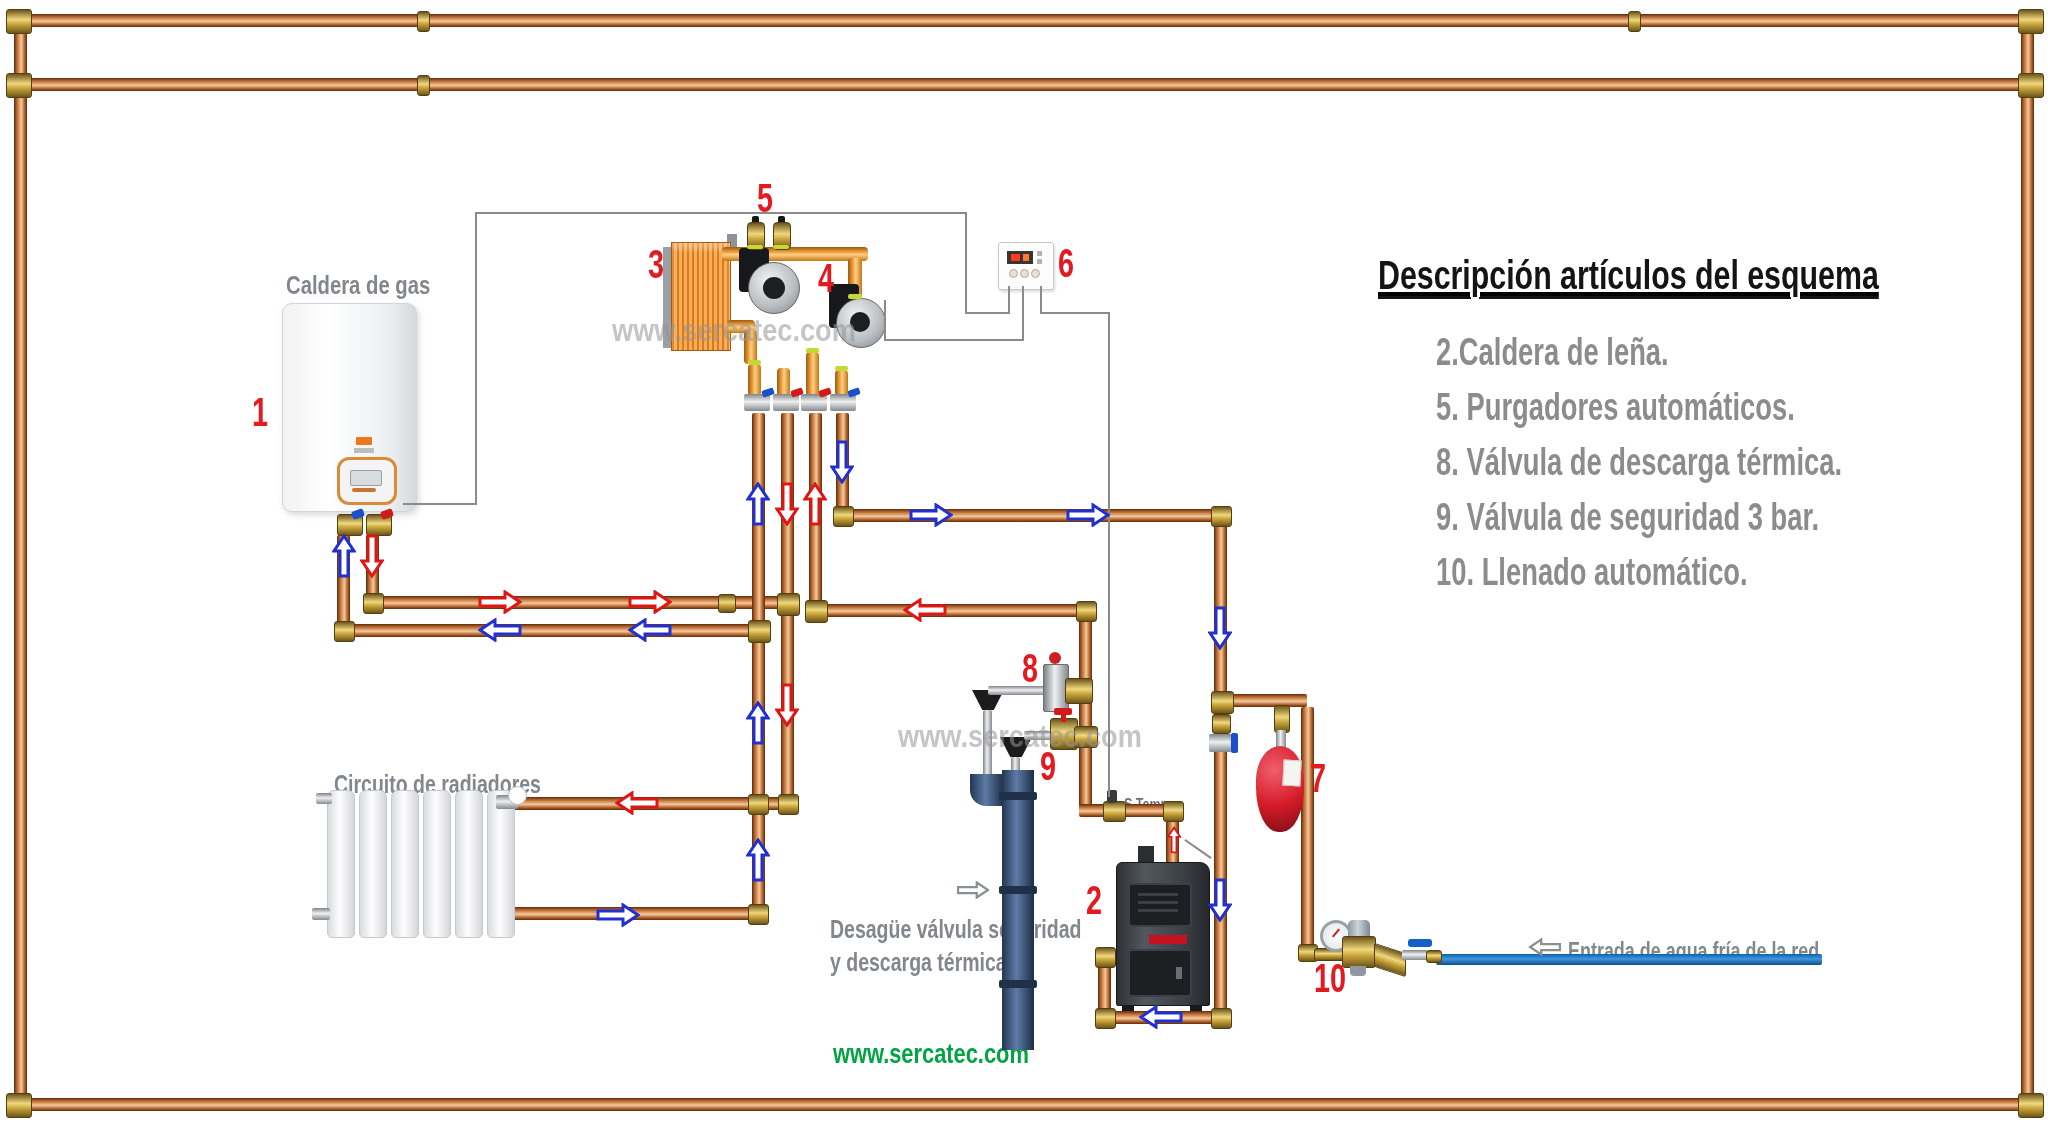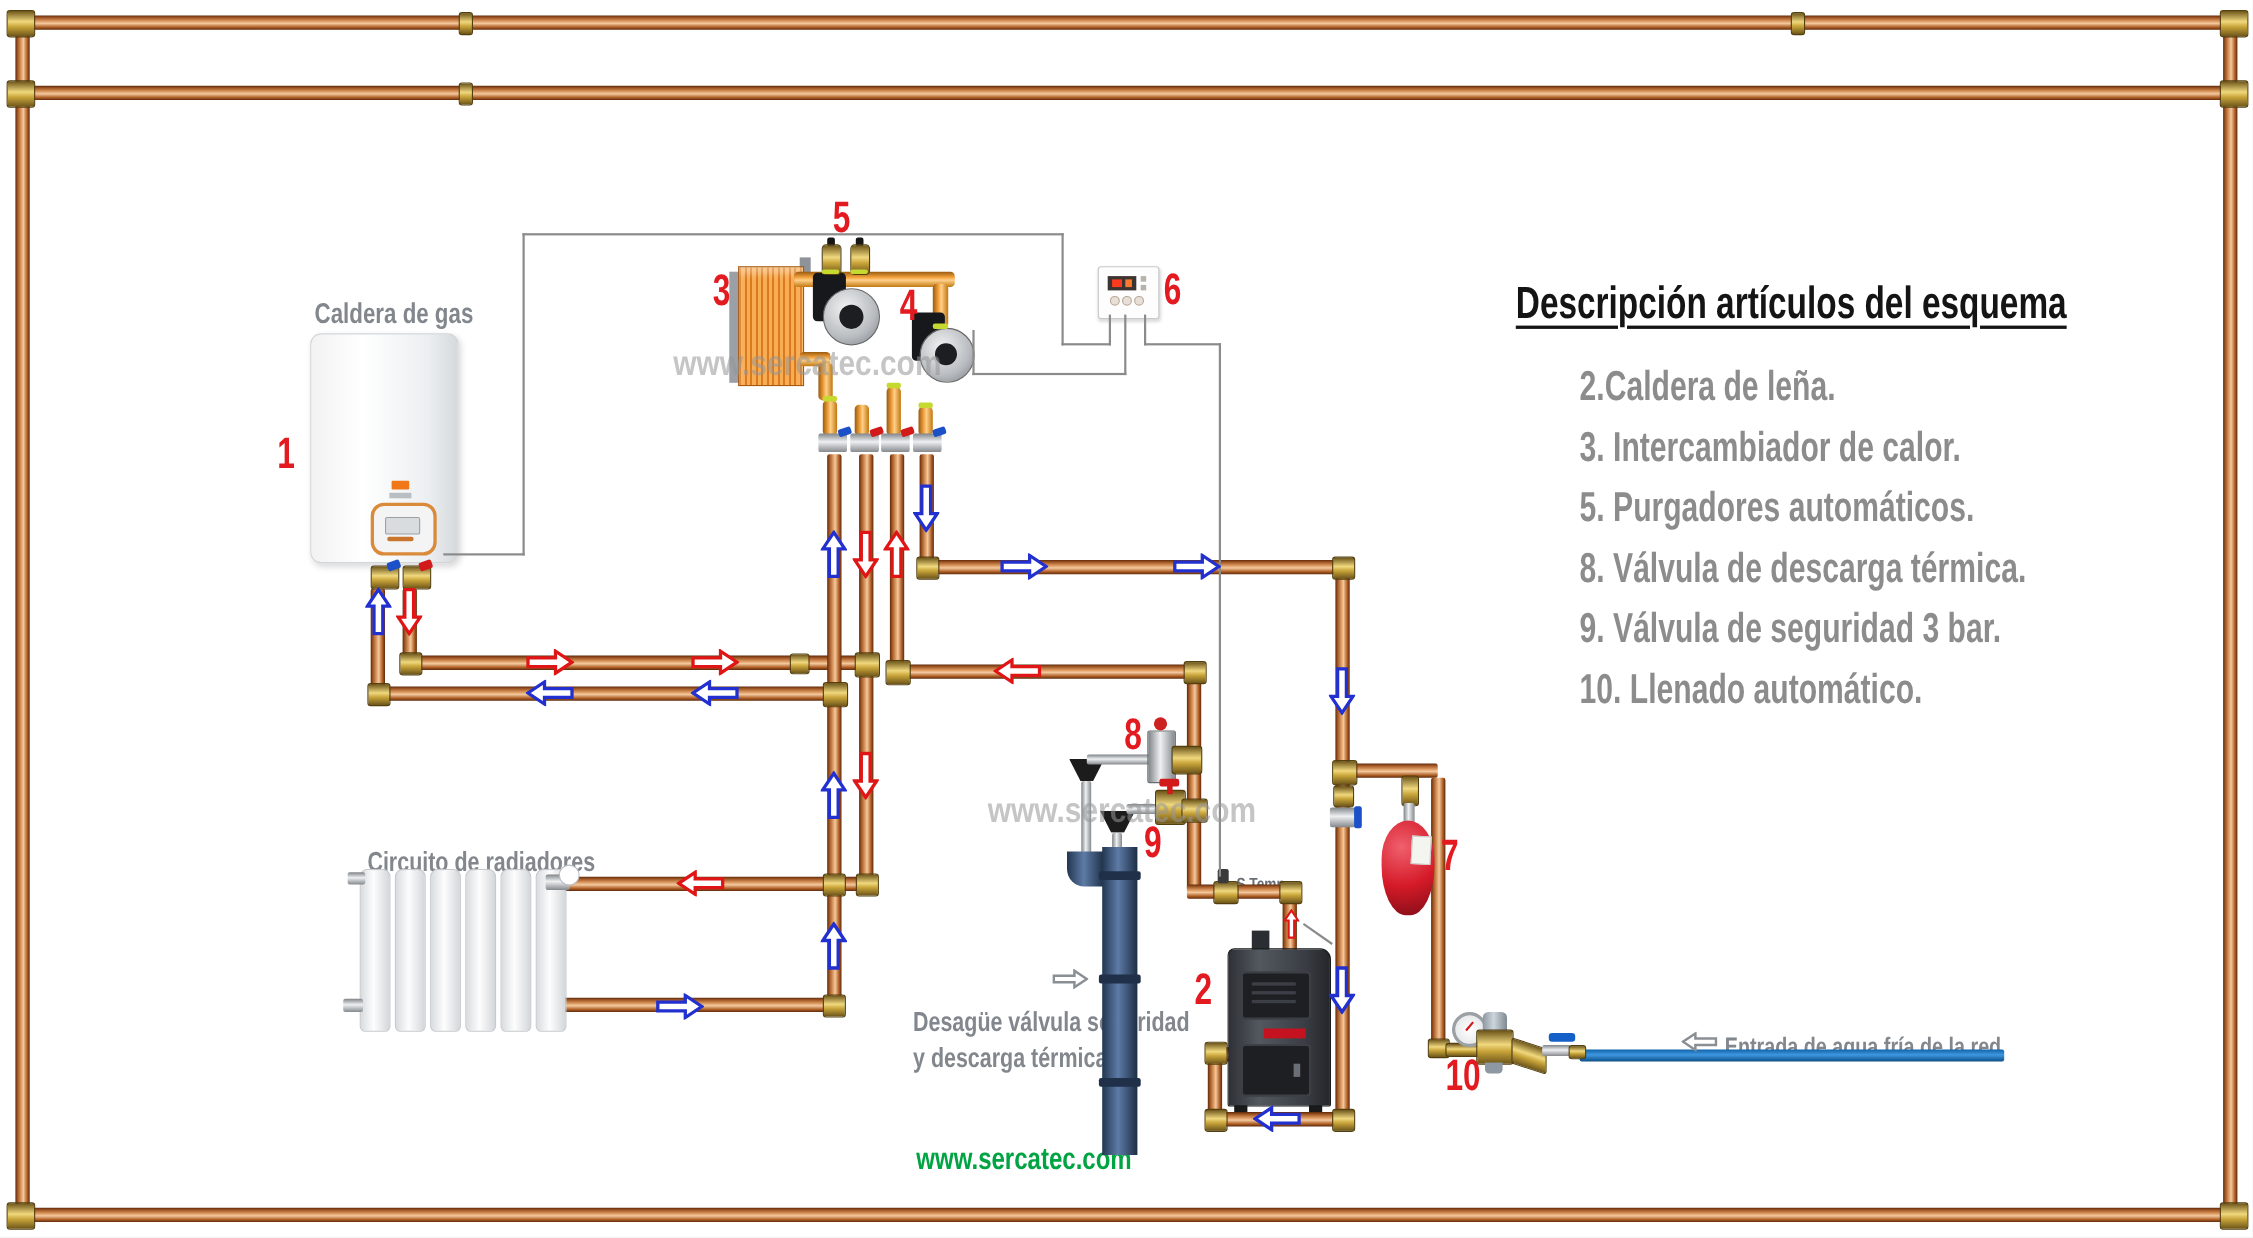--- a/index.html
+++ b/index.html
@@ -24,21 +24,21 @@
   .txt{position:absolute;font-weight:bold;color:#82878d;transform:scaleX(.78);transform-origin:0 50%;white-space:nowrap;}
   .num{position:absolute;color:#e31a20;font-weight:bold;font-size:40px;line-height:1;
        transform:scaleX(.72);transform-origin:0 50%;z-index:9;}
   .wm{position:absolute;font-weight:bold;font-size:32px;color:rgba(150,150,150,.55);
       transform:scaleX(.85);transform-origin:0 50%;white-space:nowrap;z-index:8;}
   .ar{position:absolute;z-index:7;overflow:visible;}
   .z5{z-index:5;} .z4{z-index:4;} .z3{z-index:3;}
   #title-box{position:absolute;left:556px;top:31px;width:934px;height:41px;background:#fff;
              border:2px solid #141414;display:flex;align-items:center;justify-content:center;z-index:10;}
   #title-box span{font-size:29px;font-weight:bold;color:#111;transform:scaleX(.82);white-space:nowrap;}
-  #legend{position:absolute;left:1378px;top:252px;width:640px;z-index:9;}
+  #legend{position:absolute;left:1378px;top:252px;width:640px;z-index:9;text-decoration:underline;}
   #legend h2{margin:0;font-size:41px;color:#141414;transform:scaleX(.74);transform-origin:0 50%;
              white-space:nowrap;text-decoration:underline;text-decoration-thickness:3px;text-underline-offset:7px;}
   #legend ul{list-style:none;margin:26px 0 0 0;padding:0 0 0 58px;}
   #legend li{font-size:38px;font-weight:bold;color:#8c8c8c;line-height:55px;white-space:nowrap;}
   #legend li span{display:inline-block;transform:scaleX(.72);transform-origin:0 50%;}
   .boiler-gas{position:absolute;left:282px;top:303px;width:133px;height:207px;background:
      linear-gradient(90deg,#f2f2f2,#ffffff 35%,#eceff1 80%,#d5d9dc);border:1px solid #d2d6d9;
      border-radius:10px;box-shadow:2px 3px 6px rgba(0,0,0,.15);z-index:4;}
   .rad-sec{position:relative;width:26px;height:146px;margin-right:4px;border:1px solid #c6cacd;border-radius:7px 7px 5px 5px;
      background:linear-gradient(90deg,#d9dcdf,#fdfdfd 45%,#d4d7da);}
@@ -363,21 +363,20 @@
   <div class="txt" style="left:830px;top:915px;font-size:25px;">Desagüe válvula seguridad</div>
   <div class="txt" style="left:830px;top:948px;font-size:25px;">y descarga térmica</div>
   <div class="wm" style="left:612px;top:312px;">www.sercatec.com</div>
   <div class="wm" style="left:898px;top:718px;">www.sercatec.com</div>
   <div class="txt" style="left:833px;top:1038px;font-size:28px;color:#00a443;">www.sercatec.com</div>
 
   <div id="legend">
     <h2>Descripción artículos del esquema</h2>
     <ul>
       <li><span>2.Caldera de leña.</span></li>
-      <li><span>3. Intercambiador de calor.</span></li>
       <li><span>5. Purgadores automáticos.</span></li>
       <li><span>8. Válvula de descarga térmica.</span></li>
       <li><span>9. Válvula de seguridad 3 bar.</span></li>
       <li><span>10. Llenado automático.</span></li>
     </ul>
   </div>
 
 </div>
 
 </body></html>

